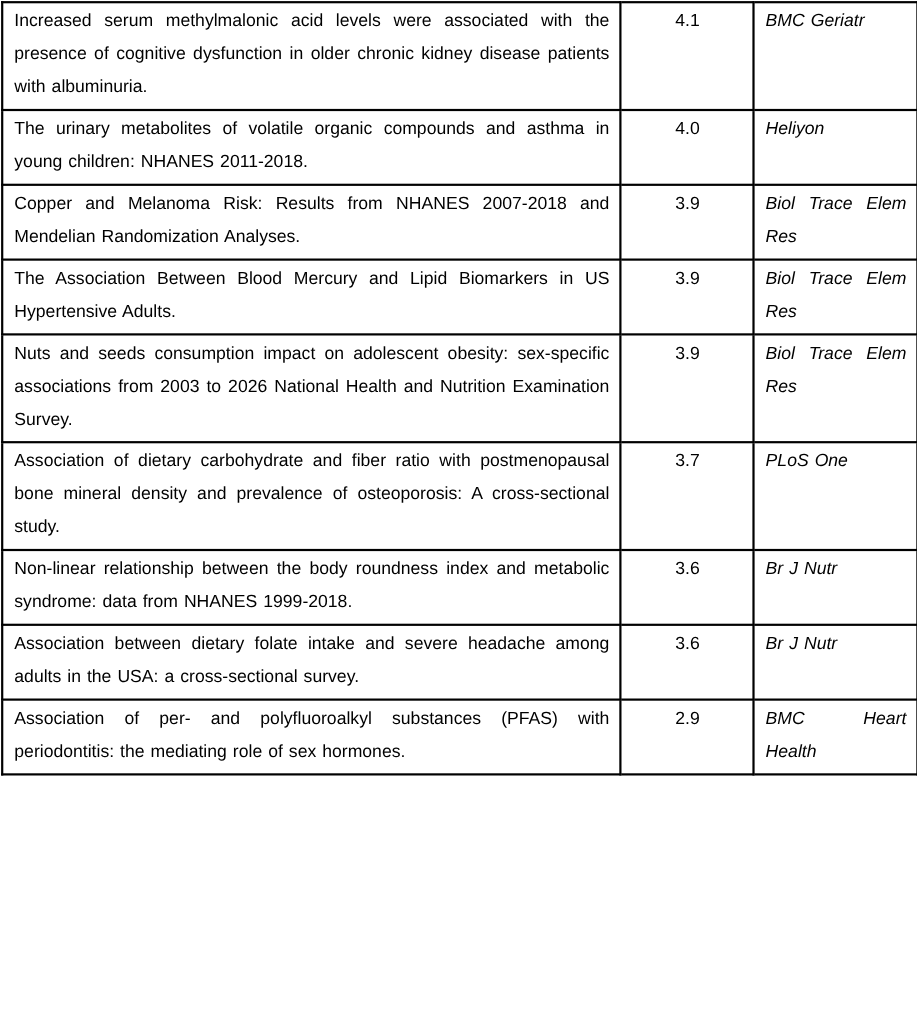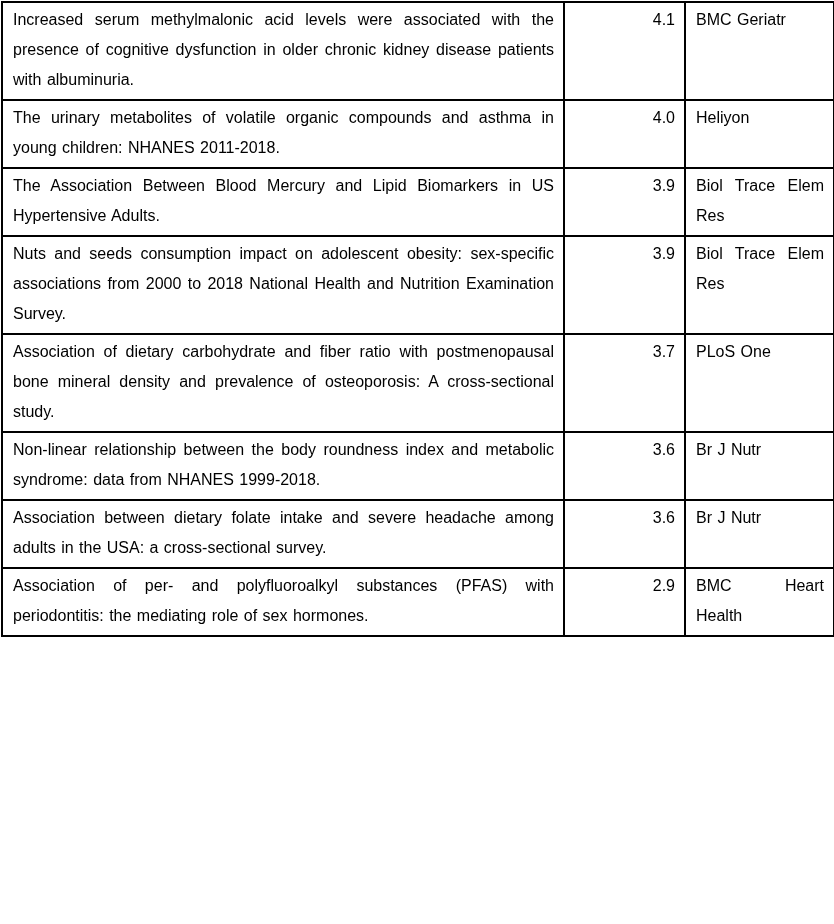--- a/index.html
+++ b/index.html
@@ -24,25 +24,26 @@
     vertical-align: top;
     padding: 2px 9px 4px 10px;
     font-size: 16px;
     line-height: 30px;
     word-spacing: 1px;
   }
   td.title-cell {
     text-align: justify;
   }
   td.score-cell {
-    text-align: right;
+    text-align: center;
     margin-top: 28px;
   }
   td.journal-cell {
     text-align: justify;
+    font-style: italic;
   }
 </style>
 </head>
 <body>
 
 <div class="page">
   <table class="papers">
     <colgroup>
       <col style="width: 562px">
       <col style="width: 121px">
@@ -53,26 +54,31 @@
           <td class="title-cell">Increased serum methylmalonic acid levels were associated with the presence of cognitive dysfunction in older chronic kidney disease patients with albuminuria.</td>
           <td class="score-cell">4.1</td>
           <td class="journal-cell">BMC Geriatr</td>
         </tr>
         <tr>
           <td class="title-cell">The urinary metabolites of volatile organic compounds and asthma in young children: NHANES 2011-2018.</td>
           <td class="score-cell">4.0</td>
           <td class="journal-cell">Heliyon</td>
         </tr>
         <tr>
+          <td class="title-cell">Copper and Melanoma Risk: Results from NHANES 2007-2018 and Mendelian Randomization Analyses.</td>
+          <td class="score-cell">3.9</td>
+          <td class="journal-cell">Biol Trace Elem Res</td>
+        </tr>
+        <tr>
           <td class="title-cell">The Association Between Blood Mercury and Lipid Biomarkers in US Hypertensive Adults.</td>
           <td class="score-cell">3.9</td>
           <td class="journal-cell">Biol Trace Elem Res</td>
         </tr>
         <tr>
-          <td class="title-cell">Nuts and seeds consumption impact on adolescent obesity: sex-specific associations from 2000 to 2018 National Health and Nutrition Examination Survey.</td>
+          <td class="title-cell">Nuts and seeds consumption impact on adolescent obesity: sex-specific associations from 2003 to 2026 National Health and Nutrition Examination Survey.</td>
           <td class="score-cell">3.9</td>
           <td class="journal-cell">Biol Trace Elem Res</td>
         </tr>
         <tr>
           <td class="title-cell">Association of dietary carbohydrate and fiber ratio with postmenopausal bone mineral density and prevalence of osteoporosis: A cross-sectional study.</td>
           <td class="score-cell">3.7</td>
           <td class="journal-cell">PLoS One</td>
         </tr>
         <tr>
           <td class="title-cell">Non-linear relationship between the body roundness index and metabolic syndrome: data from NHANES 1999-2018.</td>

